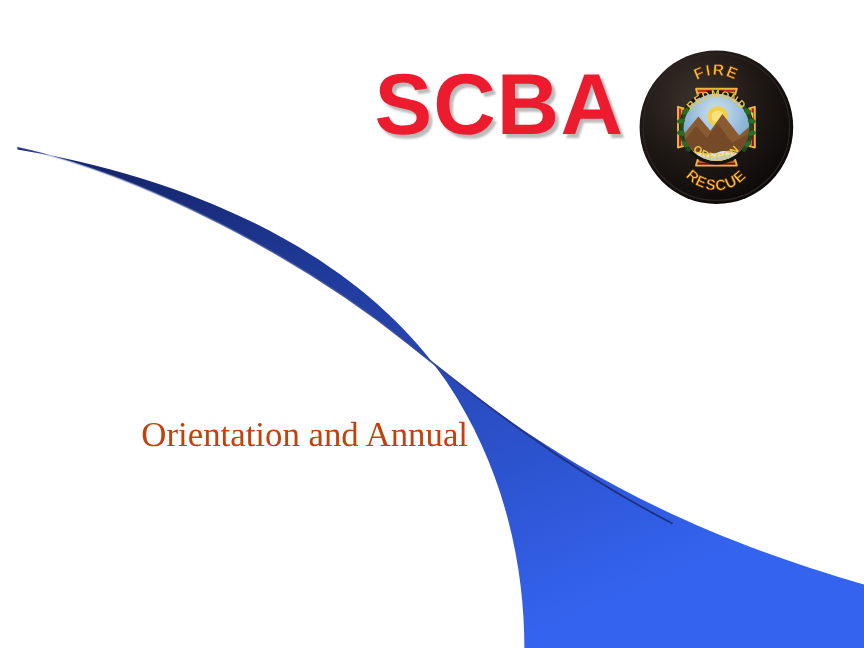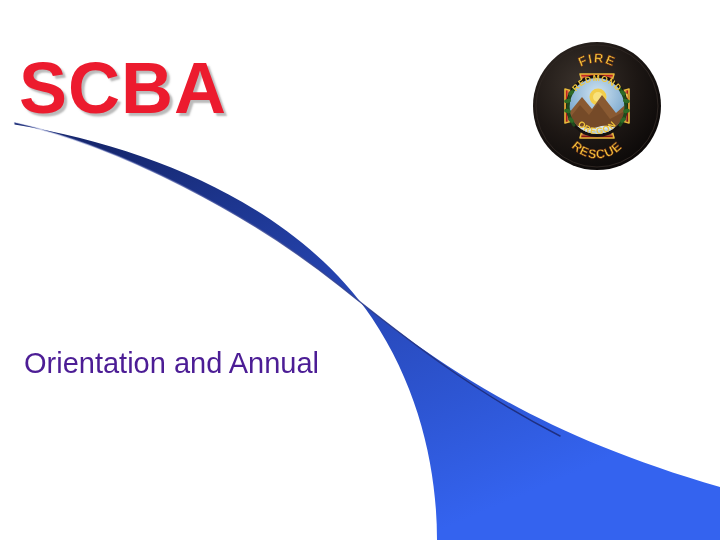--- a/index.html
+++ b/index.html
@@ -25,42 +25,41 @@
     width: 720px;
     height: 540px;
     pointer-events: none;
   }
   
   #title {
     position: absolute;
     left: 0;
     top: 52px;
     width: 520px;
-    text-align: left;
+    text-align: right;
     font-family: "Liberation Sans", sans-serif;
     font-weight: bold;
     font-size: 72px;
     line-height: 1;
     letter-spacing: 1px;
     color: #ec1b2e;
     text-shadow: 3px 3px 2px rgba(130,130,130,0.55);
     white-space: nowrap;
-    padding-left: 19px;
   }
   
   #subtitle {
     position: absolute;
     left: 24px;
     top: 344px;
     width: 366px;
-    text-align: left;
-    font-family: Liberation Sans, sans-serif;
+    text-align: right;
+    font-family: Liberation Serif, serif;
     font-size: 29px;
     line-height: 1.32;
-    color: #4c1d95;
+    color: #c2410c;
   }
   #subtitle .ln {
     display: block;
     white-space: nowrap;
   }
   
   #badge {
     position: absolute;
     left: 532px;
     top: 41px;

